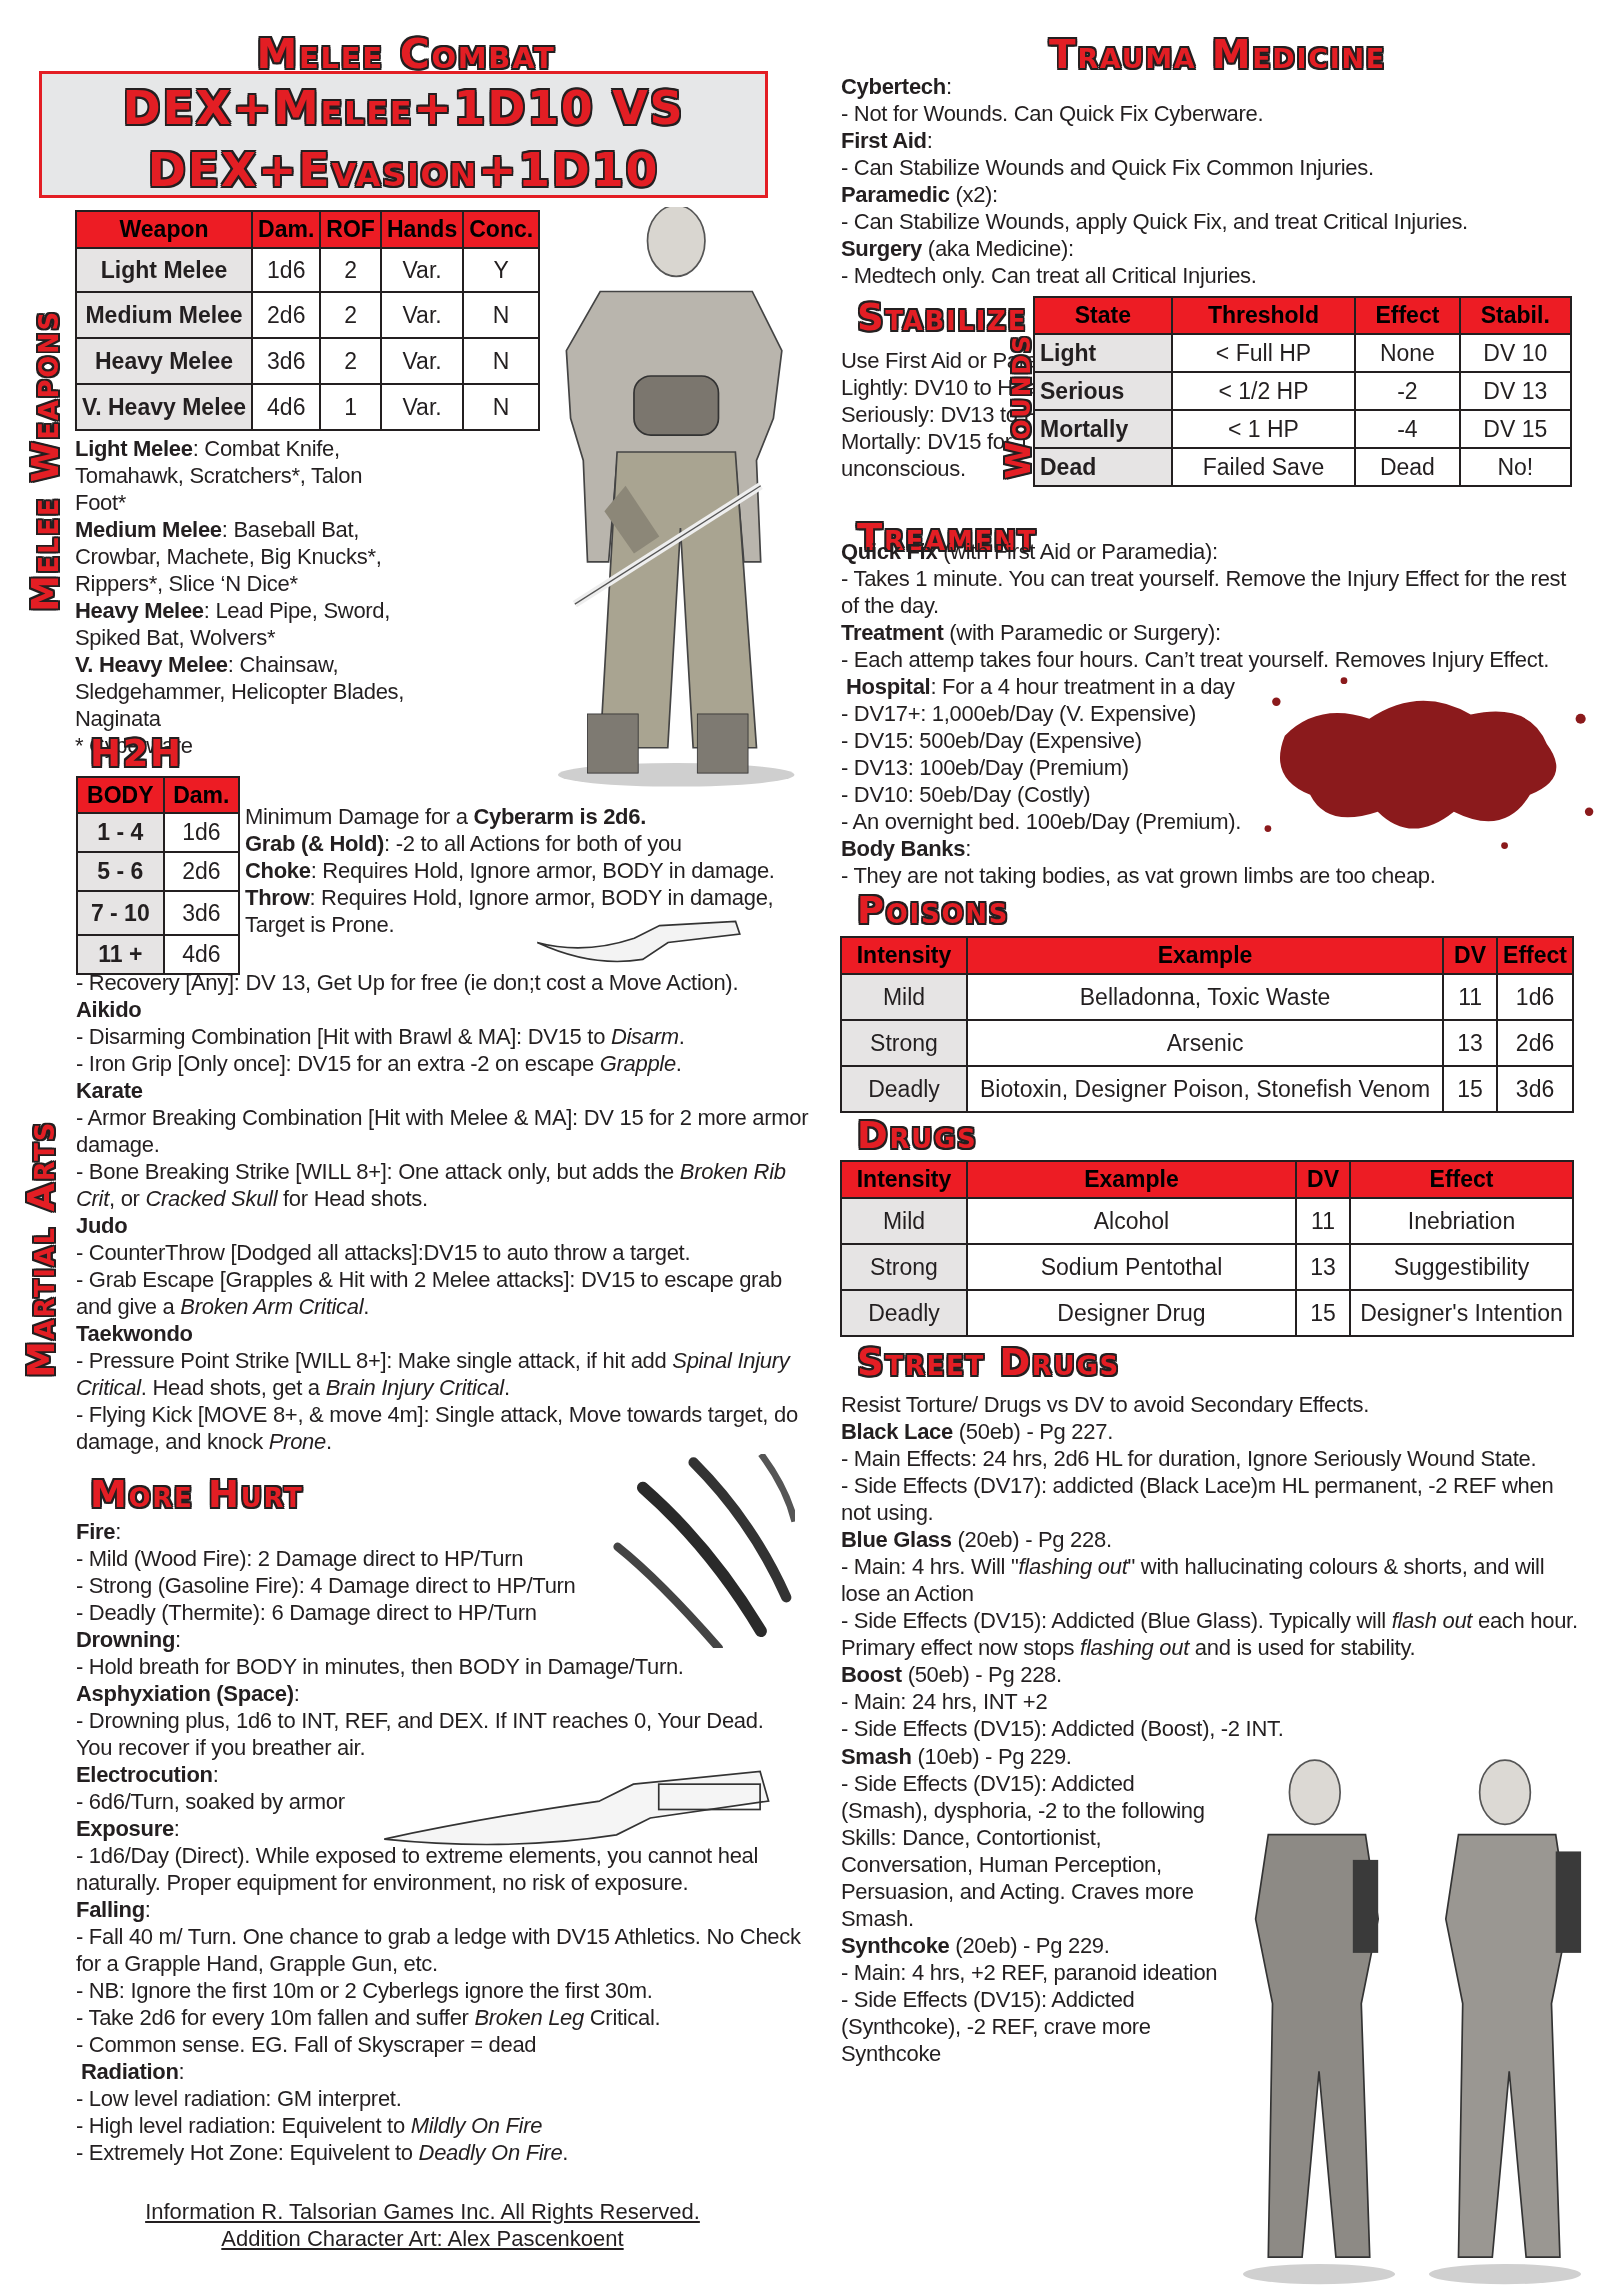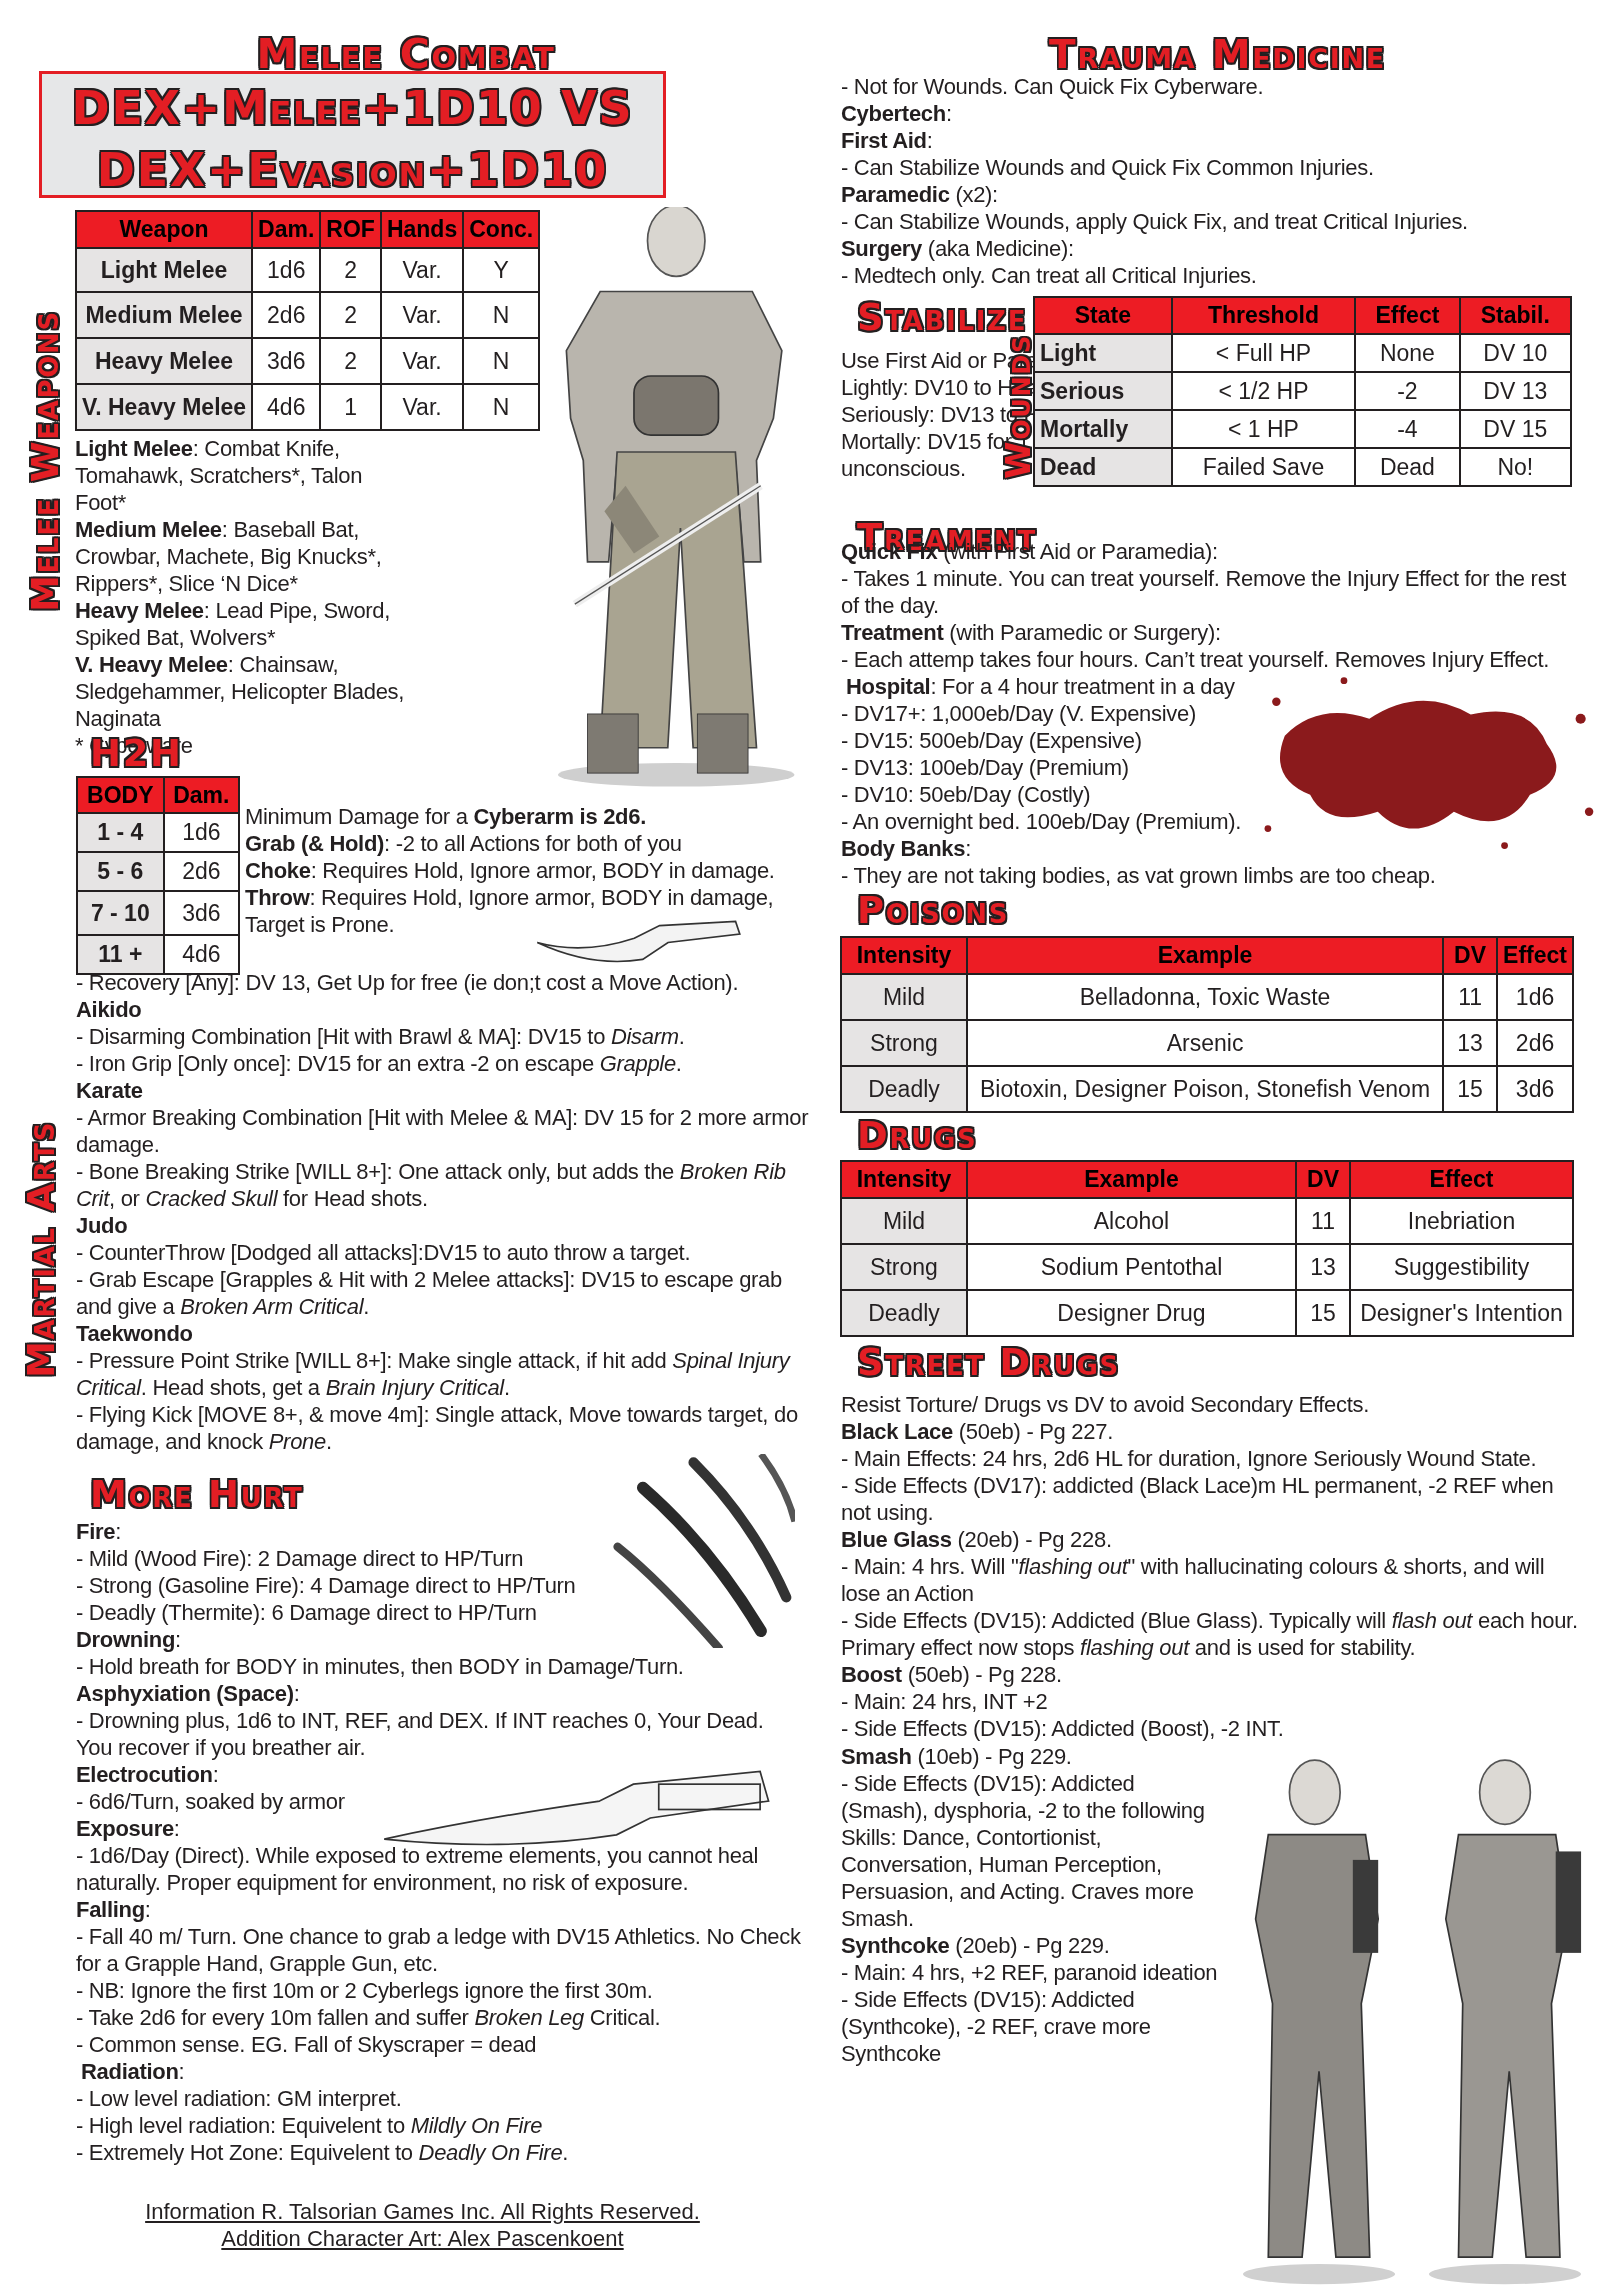--- a/index.html
+++ b/index.html
@@ -11,21 +11,21 @@
   .vtitle{position:absolute;transform:rotate(-90deg);transform-origin:left top;}
   .txt{font-size:22px;line-height:27px;letter-spacing:-0.3px;}
   .txt b{font-weight:bold;}
   .txt i{font-style:italic;}
   .ind{padding-left:5px;}
   table.rt{border-collapse:collapse;position:absolute;font-size:23px;}
   table.rt th{background:#ed1c24;color:#000000;font-weight:bold;border:2.5px solid #231f20;padding:0 5px;white-space:nowrap;}
   table.rt td{border:2.5px solid #231f20;text-align:center;padding:0 5px;white-space:nowrap;background:#fff;}
   table.rt td.rh{background:#e6e4e4;}
   table.rt td.rhb{background:#e6e4e4;font-weight:bold;}
-  .formula{left:39px;top:71px;width:627px;height:127px;background:#e6e7e8;border:3.4px solid #e31e24;box-sizing:border-box;}
+  .formula{left:39px;top:71px;width:729px;height:127px;background:#e6e7e8;border:3.4px solid #e31e24;box-sizing:border-box;}
   .formula .l{position:absolute;left:0;right:0;text-align:center;font-size:46px;}
   .art{position:absolute;}
   .footer{text-align:center;font-size:22px;line-height:27px;}
 </style>
 </head>
 <body>
 
 <div class="abs title" style="left:254px;top:30px;width:304px;text-align:center;font-size:41px;">Melee Combat</div>
 
 <div class="abs formula">
@@ -195,22 +195,22 @@
 </svg>
 
 <div class="abs footer" style="left:76px;top:2198px;width:693px;text-decoration:underline;">
   <div>Information R. Talsorian Games Inc. All Rights Reserved.</div>
   <div>Addition Character Art: Alex Pascenkoent</div>
 </div>
 
 <div class="abs title" style="left:1023px;top:32px;width:389px;text-align:center;font-size:39px;">Trauma Medicine</div>
 
 <div class="abs txt" style="left:841px;top:73px;width:744px;">
+  <div><b>Cybertech</b><span>:</span></div>
   <div>- Not for Wounds. Can Quick Fix Cyberware.</div>
-  <div><b>Cybertech</b><span>:</span></div>
   <div><b>First Aid</b><span>:</span></div>
   <div>- Can Stabilize Wounds and Quick Fix Common Injuries.</div>
   <div><b>Paramedic</b><span> (x2):</span></div>
   <div>- Can Stabilize Wounds, apply Quick Fix, and treat Critical Injuries.</div>
   <div><b>Surgery</b><span> (aka Medicine):</span></div>
   <div>- Medtech only. Can treat all Critical Injuries.</div>
 </div>
 
 <div class="abs title" style="left:857px;top:296px;font-size:37px;">Stabilize</div>
 

